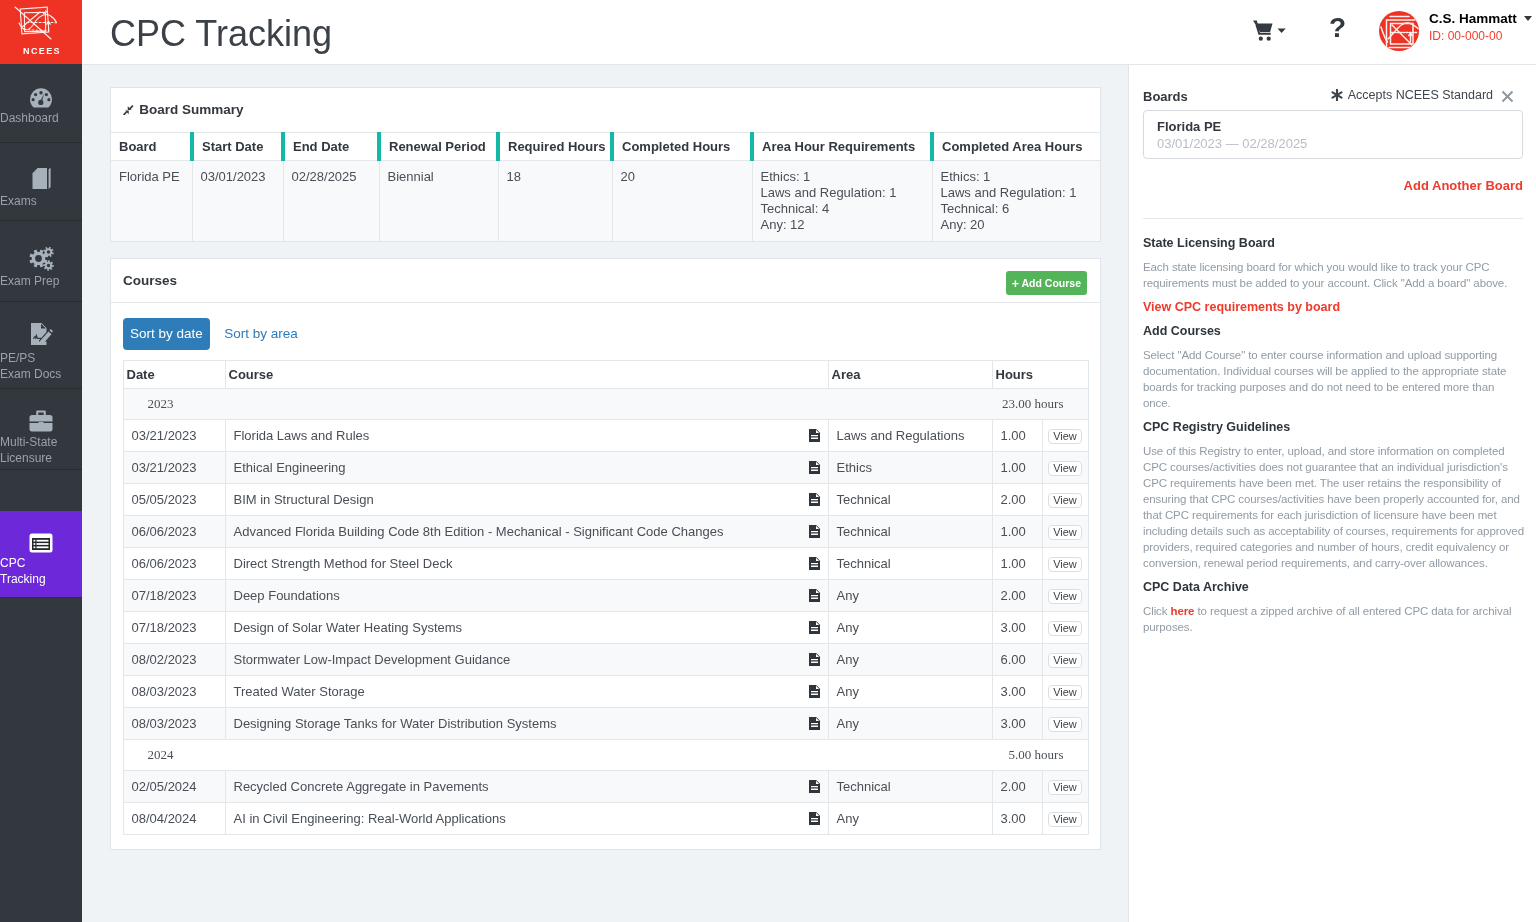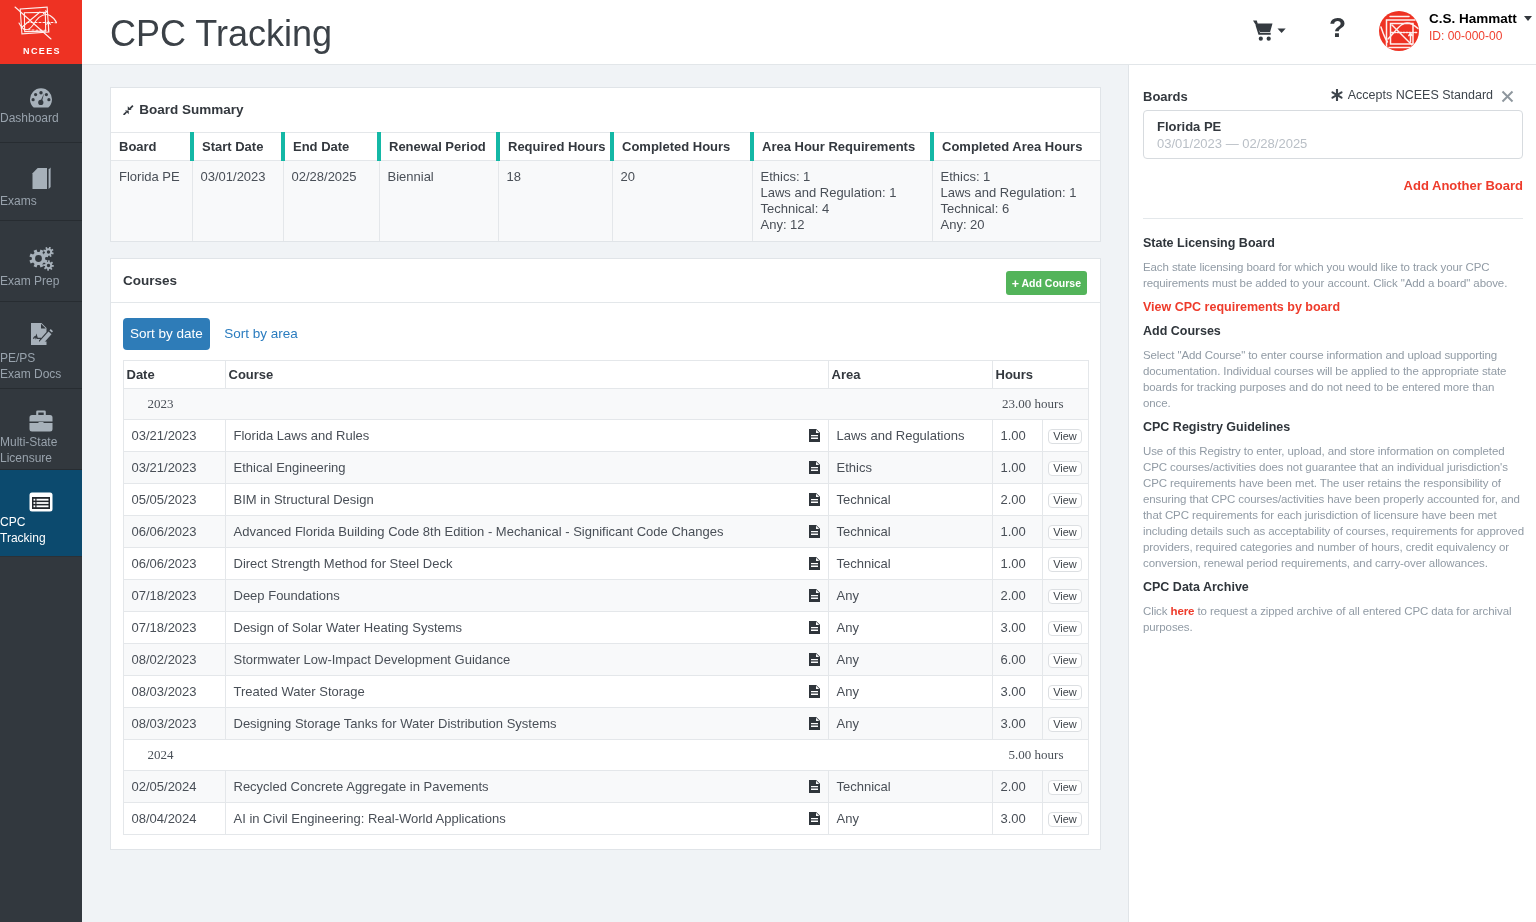--- a/index.html
+++ b/index.html
@@ -3,21 +3,21 @@
 <meta charset="utf-8">
 <title>CPC Tracking</title>
 <style>
 * { margin:0; padding:0; box-sizing:border-box; }
 html,body { width:1536px; height:922px; font-family:"Liberation Sans", sans-serif; background:#f0f3f6; overflow:hidden; }
 #sidebar { position:absolute; left:0; top:0; width:82px; height:922px; background:#32383e; z-index:5; }
 #logo { width:82px; height:64px; background:#ee3223; position:relative; }
 #logo svg { position:absolute; left:0; top:0; }
 .nav-item { border-bottom:1px solid #272c31; color:#98a2ac; font-size:12px; line-height:16px; position:relative; }
 .nav-item .ic { display:block; margin:0 auto 2px; }
-.nav-item.active { background:#0c4a6e; color:#fff; }
+.nav-item.active { background:#6d28d9; color:#fff;margin-top:41px; }
 #header { position:absolute; left:82px; top:0; right:0; height:65px; background:#fff; border-bottom:1px solid #e2e6e9; z-index:4; }
 #pagetitle { position:absolute; left:28px; top:13px; font-size:36px; color:#3b4147; letter-spacing:0; }
 #hdr-cart { position:absolute; left:1171px; top:20px; }
 #hdr-q { position:absolute; left:1247px; top:12px; font-size:28px; font-weight:bold; color:#33383d; }
 #hdr-avatar { position:absolute; left:1297px; top:11px; width:40px; height:40px; border-radius:50%; background:#ee3223; overflow:hidden; }
 #hdr-name { position:absolute; left:1347px; top:11px; font-size:13.5px; font-weight:bold; color:#000000; white-space:nowrap; }
 #hdr-id { position:absolute; left:1347px; top:29px; font-size:12px; color:#f0402f; white-space:nowrap; }
 #main { position:absolute; left:82px; top:65px; width:1046px; height:857px; background:#f0f3f6;border-radius:14px; }
 .card { background:#fff; border:1px solid #e0e4e8; margin:0 27px 0 28px; }
 #card1 { margin-top:22px; }

